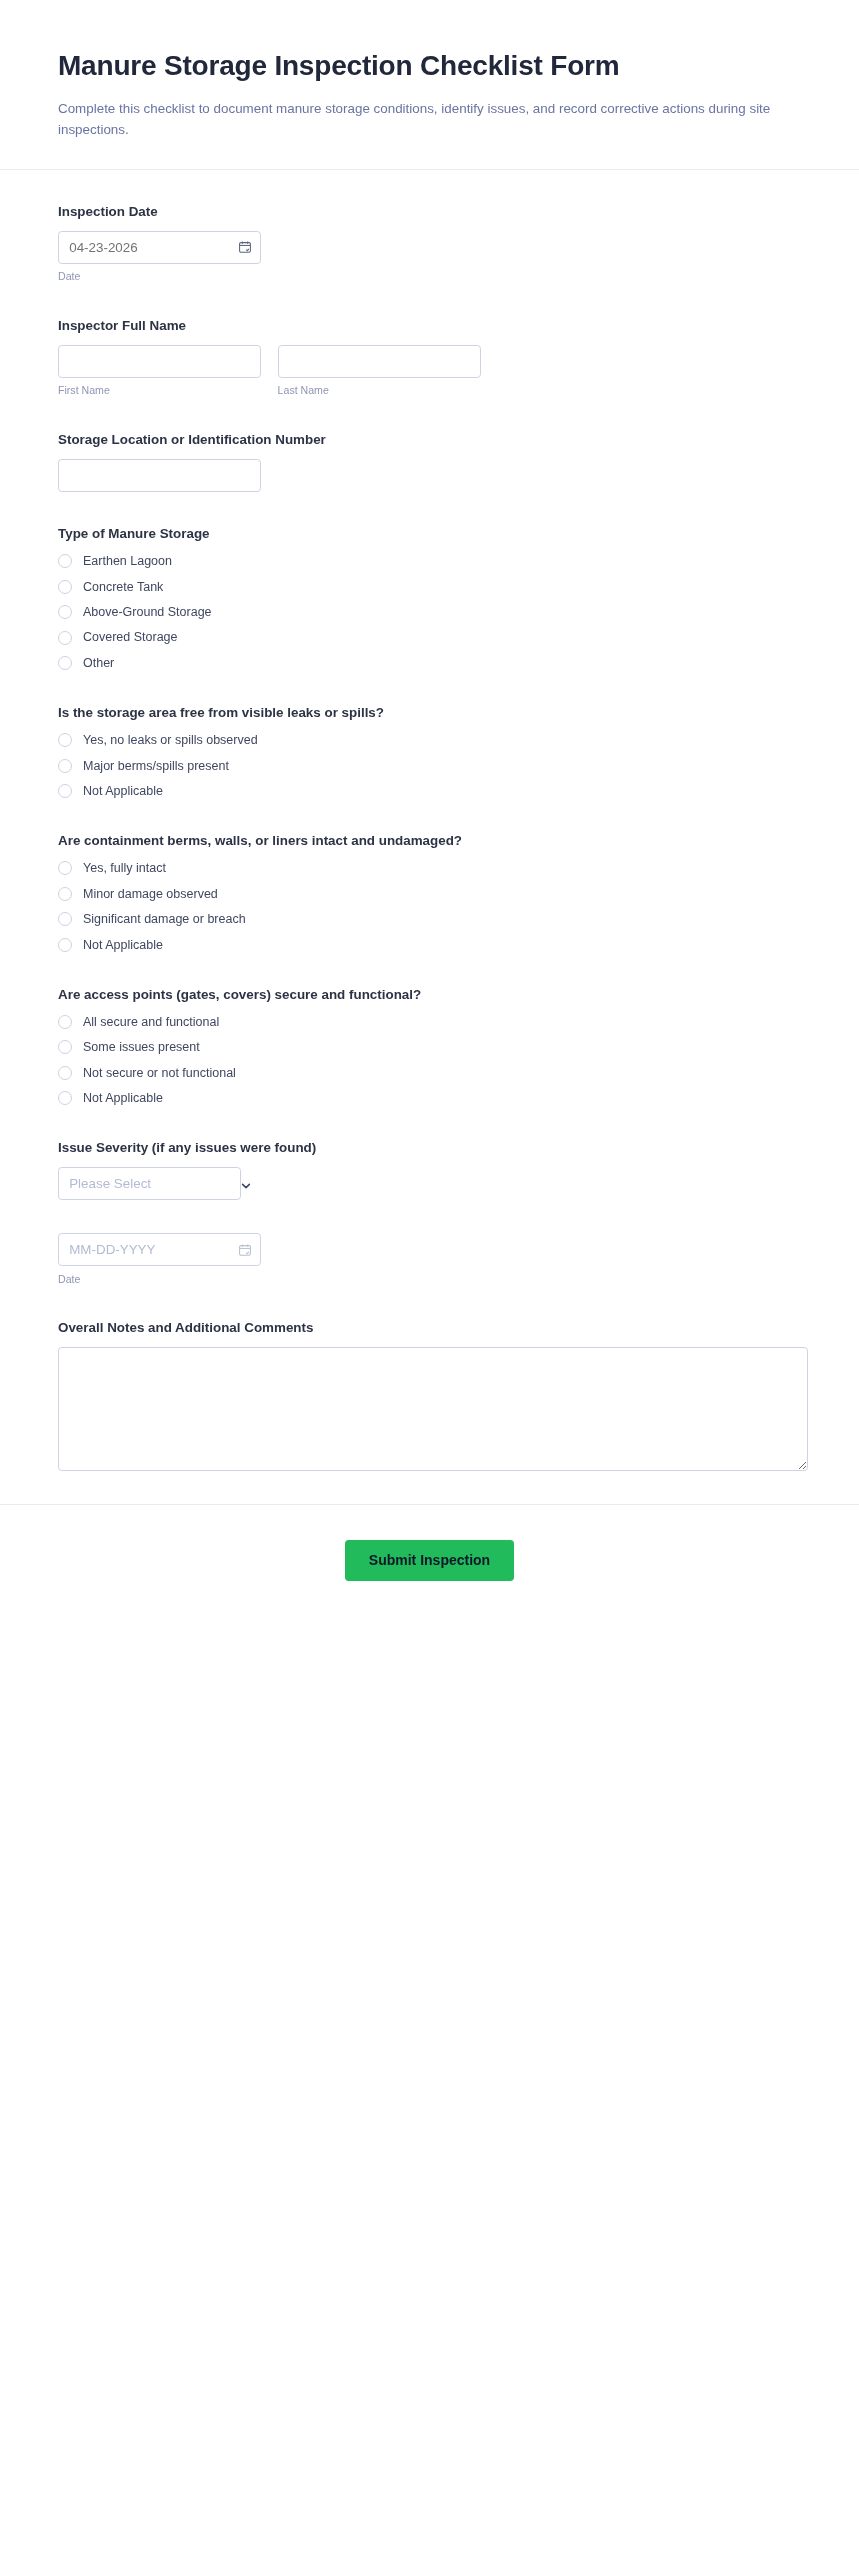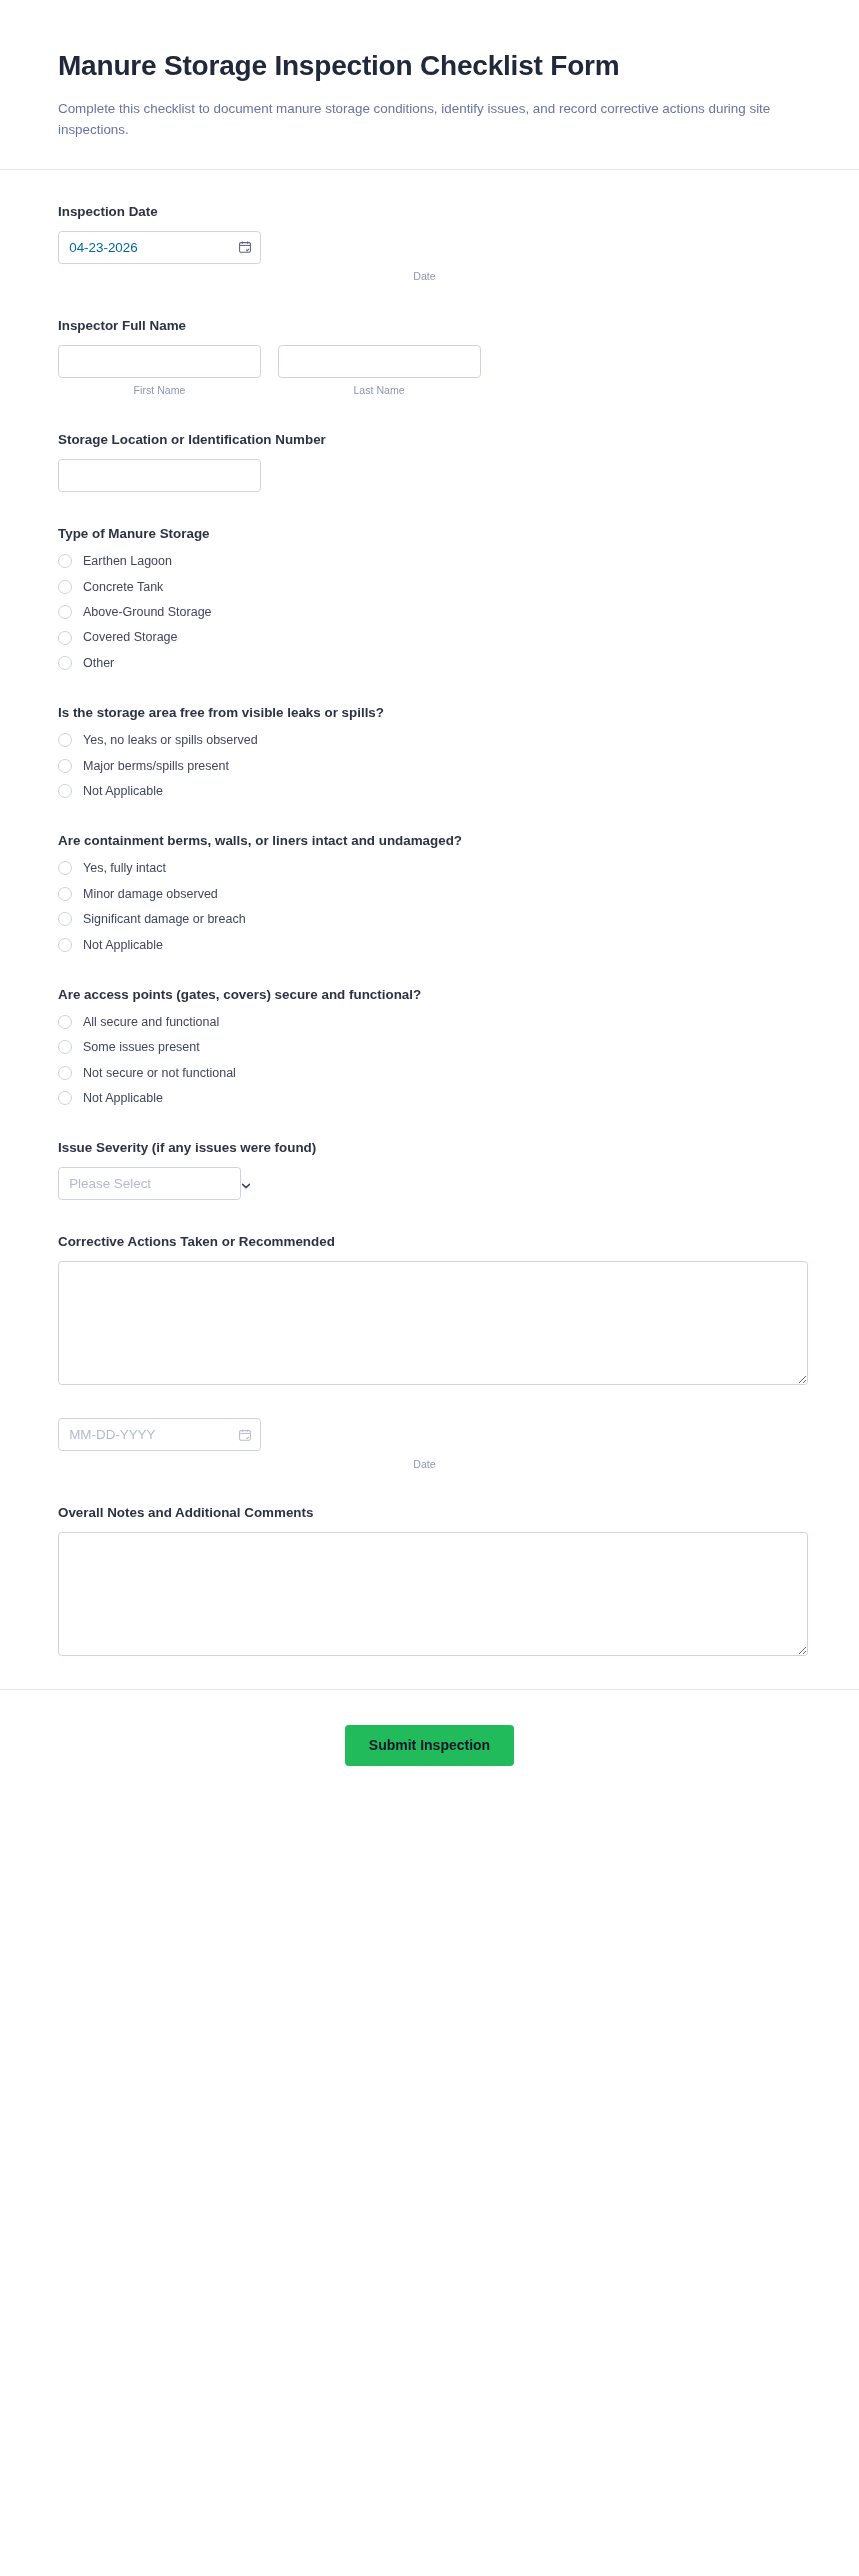--- a/index.html
+++ b/index.html
@@ -66,34 +66,33 @@
     margin-bottom: 9.2px;
     line-height: 1.4;
   }
   .sub-label {
     display: block;
     font-size: 10.6px;
     color: #8f96b5;
     margin-top: 6.5px;
     line-height: 1.3;
     font-weight: normal;
-    text-align: center;
   }
 
   
   .text-input {
     display: block;
     width: 203px;
     height: 33px;
     border: 0.9px solid #cdd3e4;
     border-radius: 3.7px;
     background: #ffffff;
     font-size: 13.4px;
     font-family: "Liberation Sans", sans-serif;
-    color: #0369a1;
+    color: #737373;
     padding: 0 10.2px;
     outline: none;
   }
   .text-input::placeholder { color: #b3bbd2; }
 
   .date-wrap {
     position: relative;
     width: 203px;
   }
   .date-wrap .text-input {
@@ -359,24 +358,20 @@
       <div class="select-wrap">
         <div class="select-box">Please Select</div>
         <span class="chev-icon">
           <svg viewBox="0 0 16 16" width="12" height="12" fill="none" stroke="currentColor" stroke-width="2" stroke-linecap="round" stroke-linejoin="round">
             <path d="M3.5 5.8L8 10.2l4.5-4.4"></path>
           </svg>
         </span>
       </div>
     </div>
 
-    <div class="field-block">
-      <label class="field-label">Corrective Actions Taken or Recommended</label>
-      <textarea class="textarea-box" style=""></textarea>
-    </div>
 
     <div class="field-block">
       <div class="date-wrap">
         <input class="text-input" type="text" placeholder="MM-DD-YYYY" style="">
         <span class="cal-icon muted">
           <svg viewBox="0 0 16 16" width="14" height="14" fill="none" stroke="currentColor" stroke-width="1.2">
             <rect x="1.8" y="3" width="12.4" height="11" rx="1.6"></rect>
             <path d="M1.8 6.2h12.4"></path>
             <path d="M5 1.8v2.4M11 1.8v2.4"></path>
             <path d="M9.4 11.1l1.1 1.1 2.1-2.1"></path>

